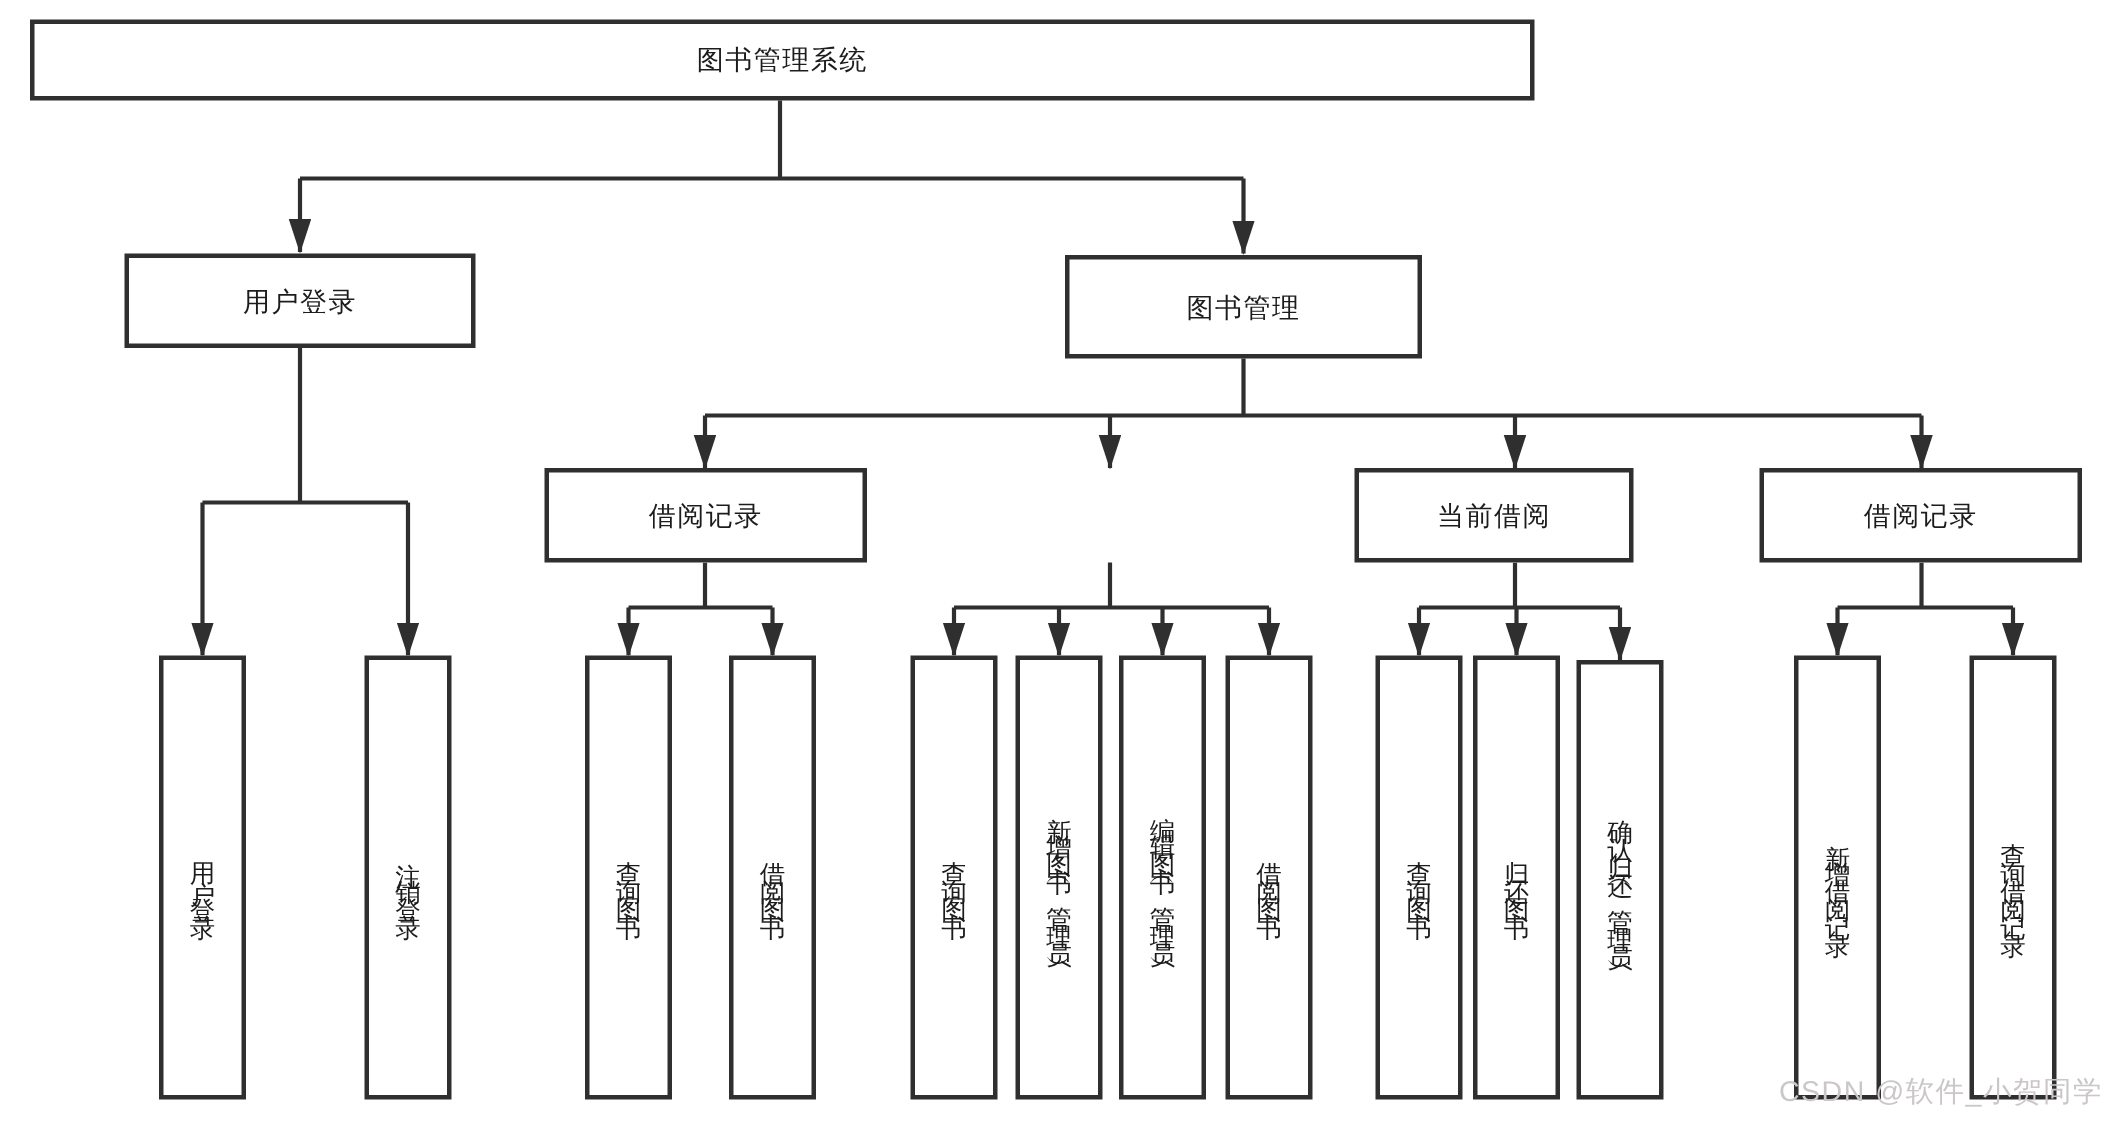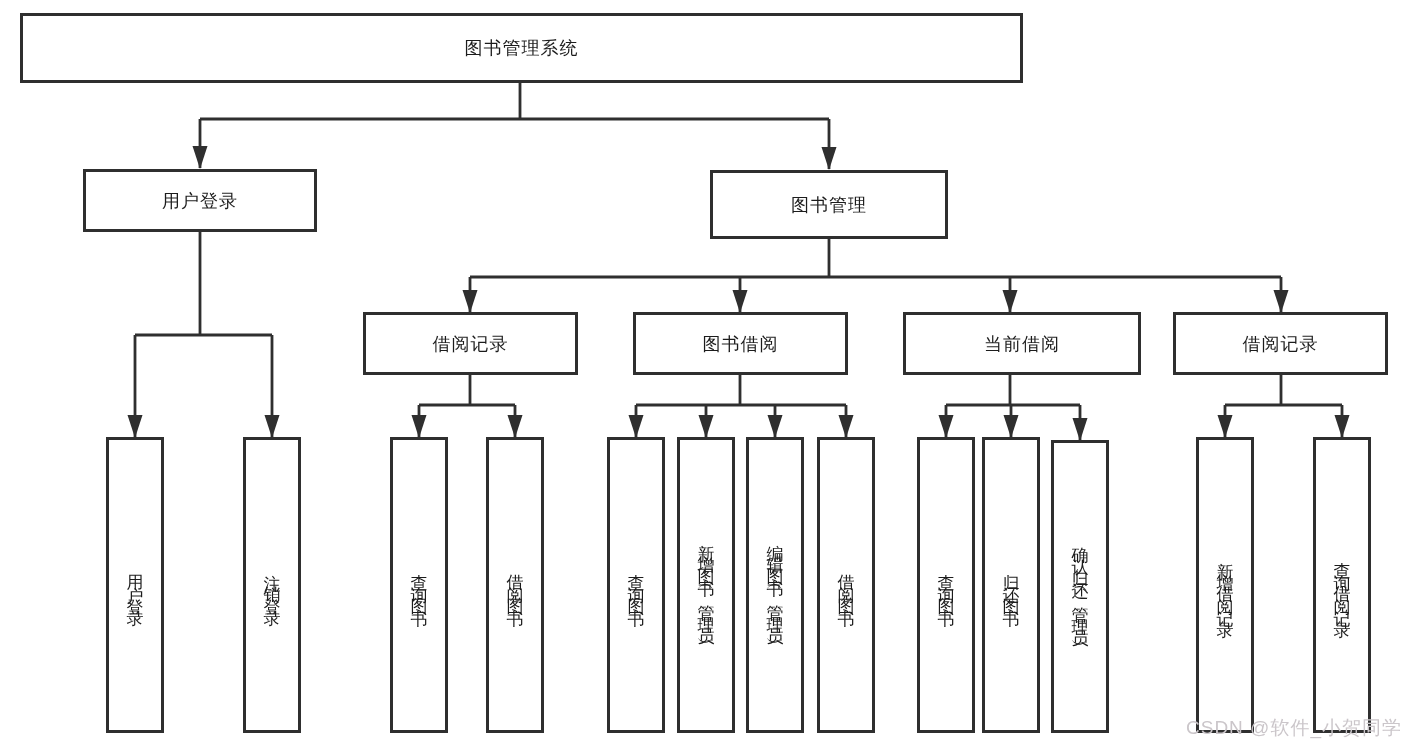--- a/index.html
+++ b/index.html
@@ -70,28 +70,27 @@
       <path d="M1011,405 V437" marker-end="url(#arrow)"></path>
       <path d="M1080,405 V440" marker-end="url(#arrow)"></path>
 
       <path d="M1281,375 V405"></path>
       <path d="M1225,405 H1342"></path>
       <path d="M1225,405 V437" marker-end="url(#arrow)"></path>
       <path d="M1342,405 V437" marker-end="url(#arrow)"></path>
     </g>
   </svg>
 
-  <div class="box hbox" style="left:20px;top:13px;width:1003px;height:70px;">图书管理系统</div>
+  <div class="box hbox" style="left:20px;top:13px;width:1003px;height:54px;">图书管理系统</div>
 
   <div class="box hbox" style="left:83px;top:169px;width:234px;height:63px;">用户登录</div>
   <div class="box hbox" style="left:710px;top:170px;width:238px;height:69px;">图书管理</div>
 
   <div class="box hbox" style="left:363px;top:312px;width:215px;height:63px;">借阅记录</div>
-  <div class="box hbox" style="left:633px;top:312px;width:215px;height:63px;">图书借阅</div>
-  <div class="box hbox" style="left:903px;top:312px;width:238px;height:63px;">当前借阅</div>
+  <div class="box hbox" style="left:903px;top:312px;width:186px;height:63px;">当前借阅</div>
   <div class="box hbox" style="left:1173px;top:312px;width:215px;height:63px;">借阅记录</div>
 
   <div class="box leaf" style="left:106px;top:437px;width:58px;height:296px;">用户登录</div>
   <div class="box leaf" style="left:243px;top:437px;width:58px;height:296px;">注销登录</div>
 
   <div class="box leaf" style="left:390px;top:437px;width:58px;height:296px;">查询图书</div>
   <div class="box leaf" style="left:486px;top:437px;width:58px;height:296px;">借阅图书</div>
 
   <div class="box leaf" style="left:607px;top:437px;width:58px;height:296px;">查询图书</div>
   <div class="box leaf" style="left:677px;top:437px;width:58px;height:296px;">新增图书（管理员）</div>

